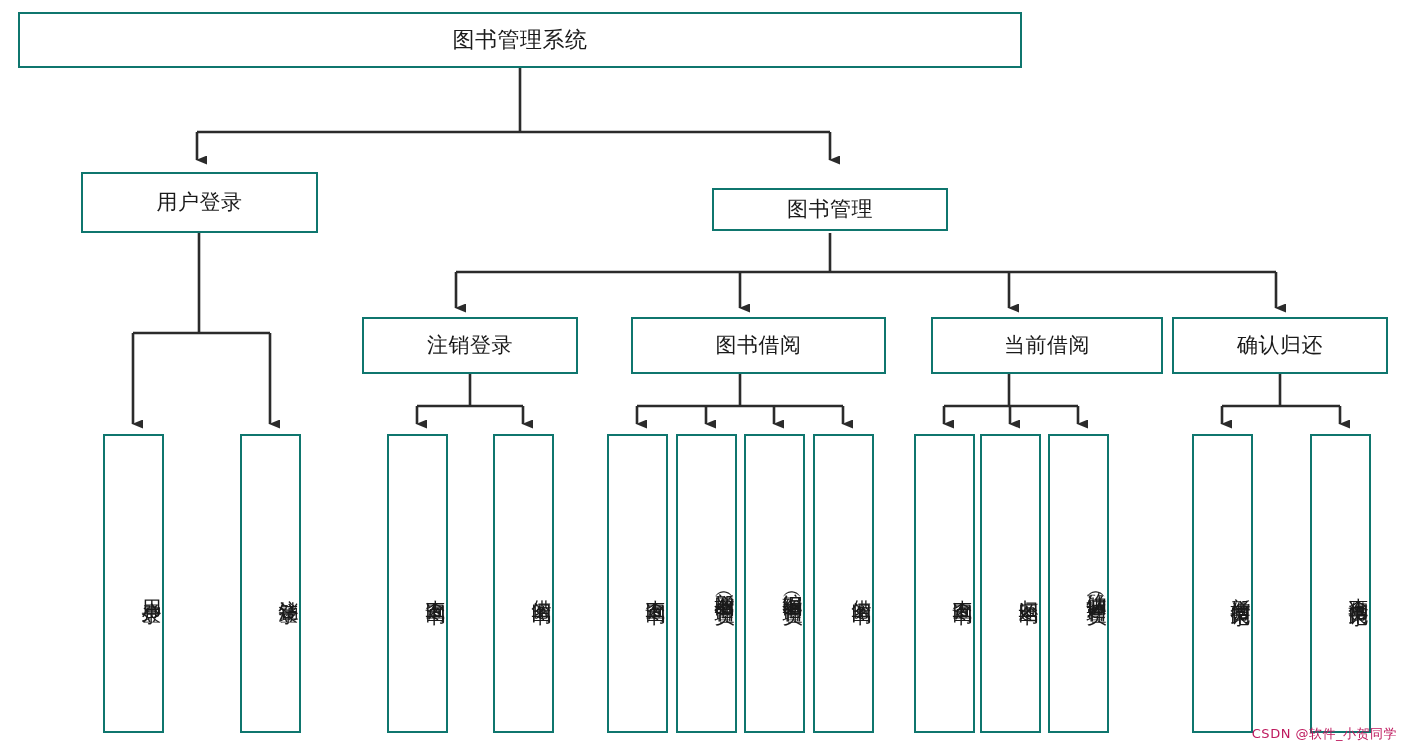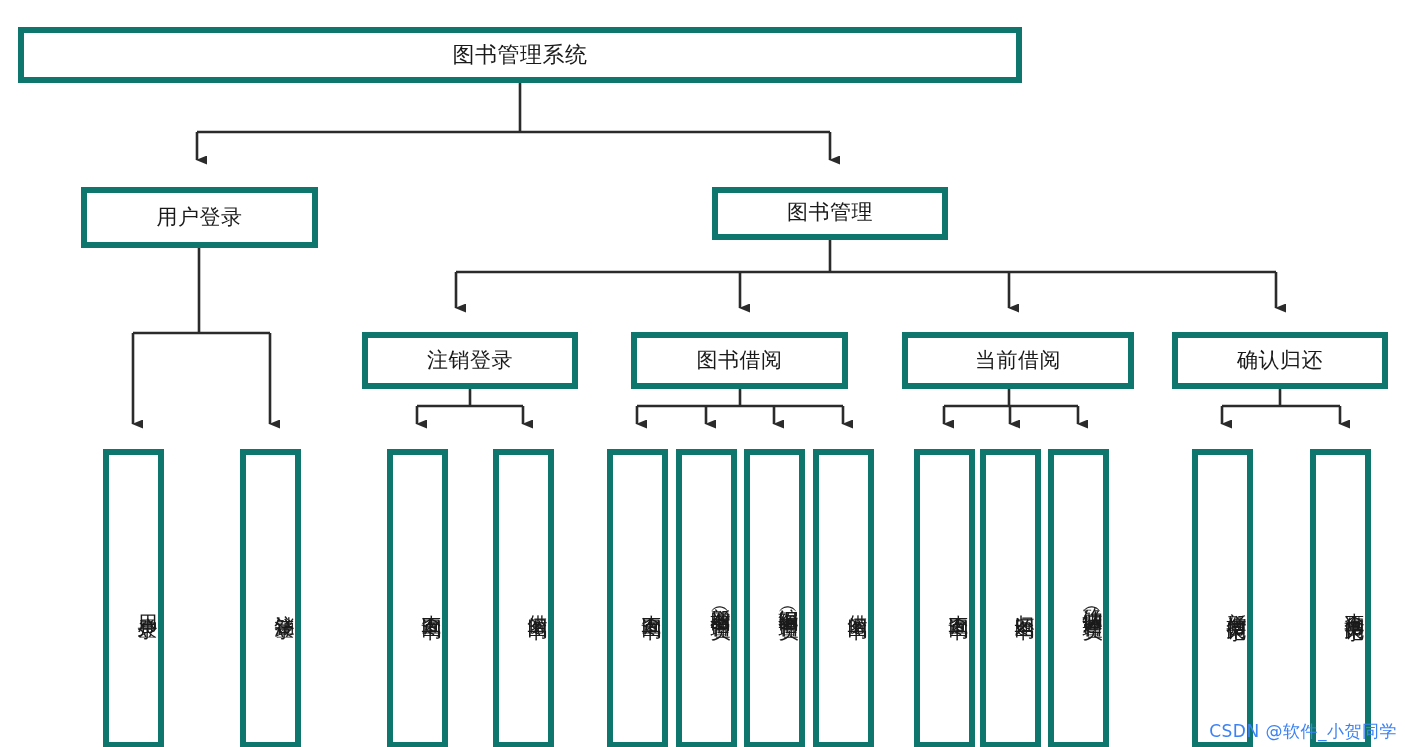--- a/index.html
+++ b/index.html
@@ -23,26 +23,25 @@
     left: 0;
     top: 0;
     width: 1405px;
     height: 747px;
     pointer-events: none;
   }
   .node {
     position: absolute;
     box-sizing: border-box;
     background: #ffffff;
-    border: 6px solid #0f766e;
+    border: 2px solid #0f766e;
     display: flex;
     align-items: center;
     justify-content: center;
     color: #1a1a1a;
-    margin-top: 15px;
   }
   .node-h {
     font-size: 21px;
     line-height: 1.1;
     letter-spacing: 0.5px;
     white-space: nowrap;
   }
   .node-root {
     font-size: 22px;
   }
@@ -61,22 +60,22 @@
   }
   .leaf-label {
     writing-mode: vertical-rl;
     text-orientation: upright;
     display: block;
   }
   #watermark {
     position: absolute;
     right: 8px;
     bottom: 4px;
-    font-size: 17px;
-    color: #3b82f6;
+    font-size: 13px;
+    color: #be185d;
     letter-spacing: 0.5px;
     white-space: nowrap;
   }
 </style>
 </head>
 <body>
 
 <div id="diagram-root">
 
   <svg id="edge-layer" viewBox="0 0 1405 747" width="1405" height="747" xmlns="http://www.w3.org/2000/svg">
@@ -129,31 +128,31 @@
     </g>
   </svg>
 
   <div class="node node-h node-root" style="left:18px; top:12px; width:1004px; height:56px;">
     <span>图书管理系统</span>
   </div>
 
   <div class="node node-h" style="left:81px; top:172px; width:237px; height:61px;">
     <span>用户登录</span>
   </div>
-  <div class="node node-h" style="left:712px; top:172px; width:236px; height:53px;font-family:Liberation Mono, monospace;">
+  <div class="node node-h" style="left:712px; top:188px; width:236px; height:43px;">
     <span>图书管理</span>
   </div>
 
   <div class="node node-h" style="left:362px; top:317px; width:216px; height:57px;">
     <span>注销登录</span>
   </div>
-  <div class="node node-h" style="left:631px; top:317px; width:217px; height:57px;">
+  <div class="node node-h" style="left:631px; top:317px; width:255px; height:57px;">
     <span>图书借阅</span>
   </div>
-  <div class="node node-h" style="left:902px; top:317px; width:232px; height:57px;">
+  <div class="node node-h" style="left:931px; top:317px; width:232px; height:57px;">
     <span>当前借阅</span>
   </div>
   <div class="node node-h" style="left:1172px; top:317px; width:216px; height:57px;">
     <span>确认归还</span>
   </div>
 
   <div class="node node-v" style="left:103px; top:434px; width:61px; height:299px;">
     <span class="leaf-label">用户登录</span>
   </div>
   <div class="node node-v" style="left:240px; top:434px; width:61px; height:299px;">

